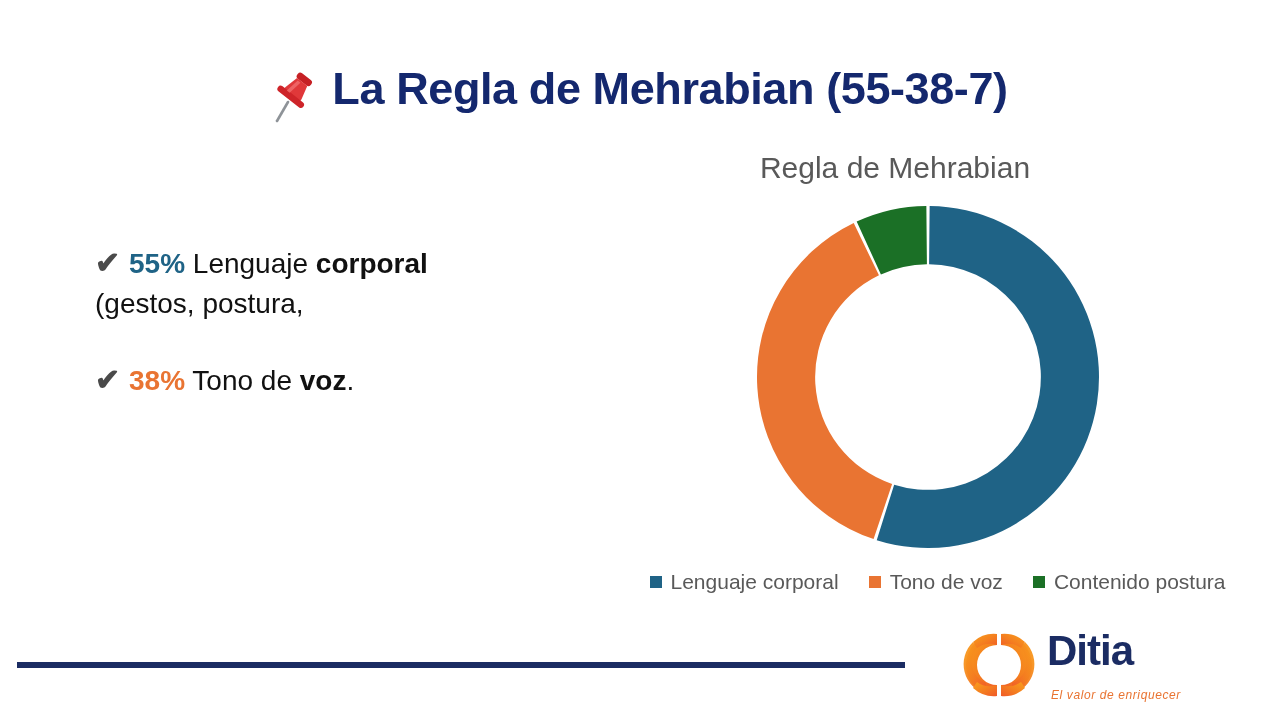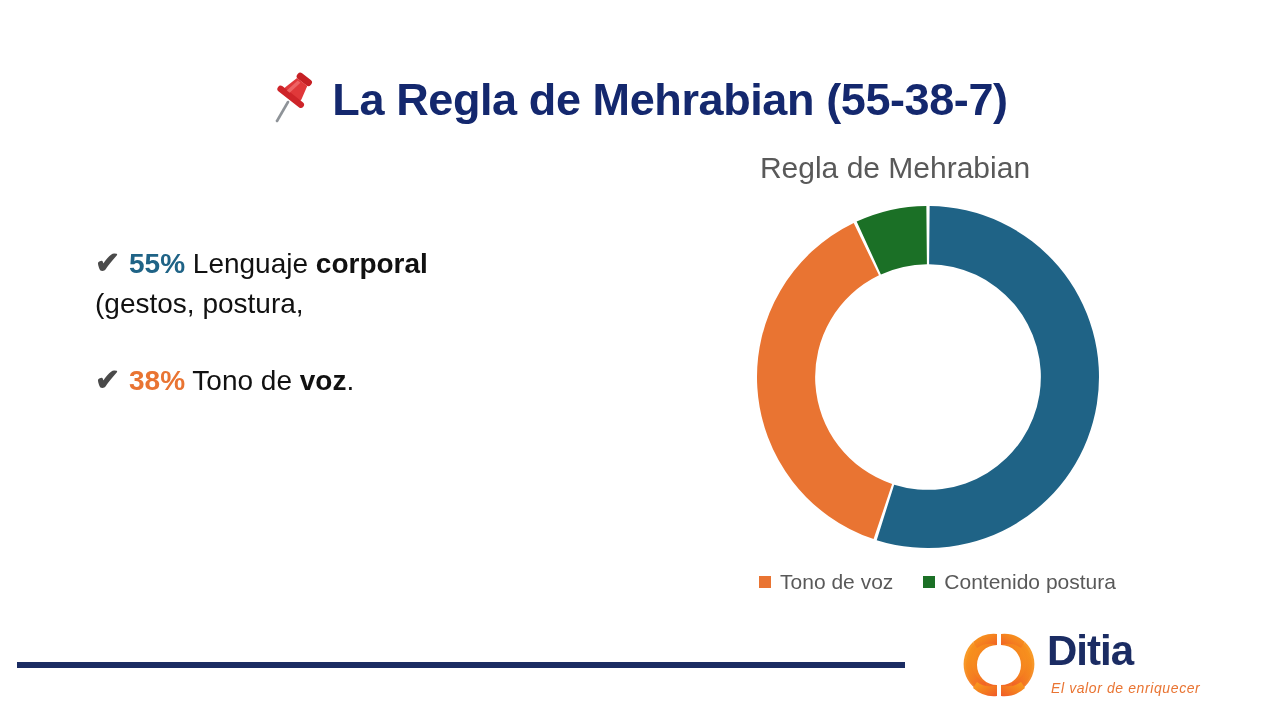--- a/index.html
+++ b/index.html
@@ -24,21 +24,21 @@
   }
 
   
   .title-row {
     position: absolute;
     left: 0;
     top: 66px;
     width: 1280px;
     display: flex;
     justify-content: center;
-    align-items: flex-end;
+    align-items: flex-start;
     gap: 14px;
   }
   .pin-icon {
     width: 46px;
     height: 56px;
     position: relative;
     display: block;
     flex: none;
     transform: translateY(2px);
   }
@@ -160,22 +160,22 @@
     top: 2px;
     font-size: 42px;
     font-weight: bold;
     color: #1B2C63;
     letter-spacing: -1px;
     line-height: 1;
   }
   .logo-tagline {
     position: absolute;
     left: 96px;
-    top: 52px;
-    font-size: 14px;
+    top: 60px;
+    font-size: 12px;
     font-style: italic;
     color: #E97432;
     letter-spacing: 0.6px;
     white-space: nowrap;
   }
 </style>
 </head>
 <body>
 
 <div class="slide">
@@ -214,20 +214,24 @@
 
     <div class="donut-wrap">
       <svg id="donut-svg" viewBox="0 0 346 346" width="346" height="346" aria-hidden="true">
           <path d="M 174.6414569520704 2.0078784882926186 A 171 171 0 1 1 121.7216468791409 336.1304094925666 L 139.156286940233 280.666070265094 A 112.86 112.86 0 1 0 174.08336158836647 60.14519980227314 Z" fill="#1F6386"></path>
           <path d="M 118.59941021817173 335.1159333051173 A 171 171 0 0 1 98.70986098384485 18.98060107583737 L 123.9685082493376 71.34719671005267 A 112.86 112.86 0 0 0 137.09561074399335 279.99651598137746 Z" fill="#E97432"></path>
           <path d="M 101.68033029522842 17.582804319463122 A 171 171 0 0 1 171.35854304792966 2.0078784882926186 L 171.91663841163356 60.14519980227314 A 112.86 112.86 0 0 0 125.92901799485075 70.42465085084567 Z" fill="#1B7026"></path>
         </svg>
     </div>
 
     <div class="legend" id="chart-legend">
+        <div class="legend-item">
+          <span class="legend-swatch" style="background: rgb(31, 99, 134);"></span>
+          <span>Lenguaje corporal</span>
+        </div>
         <div class="legend-item">
           <span class="legend-swatch" style="background: rgb(233, 116, 50);"></span>
           <span>Tono de voz</span>
         </div>
         <div class="legend-item">
           <span class="legend-swatch" style="background: rgb(27, 112, 38);"></span>
           <span>Contenido postura</span>
         </div>
       </div>
   </div>

